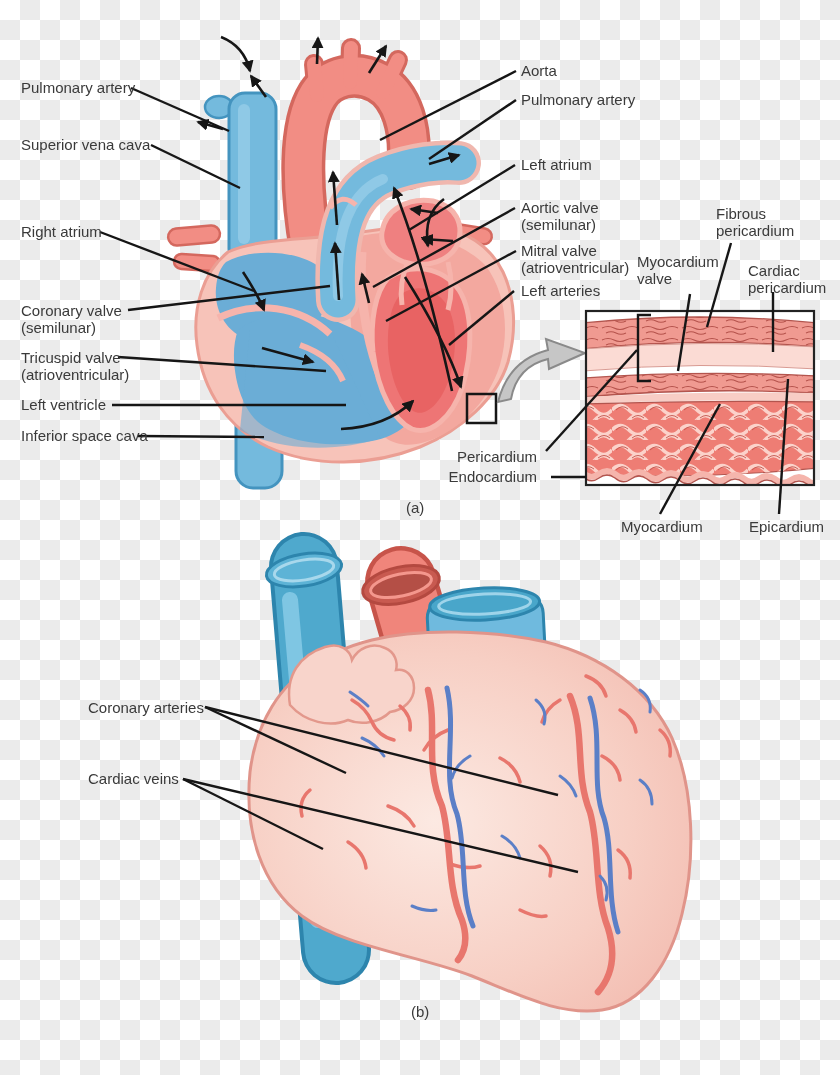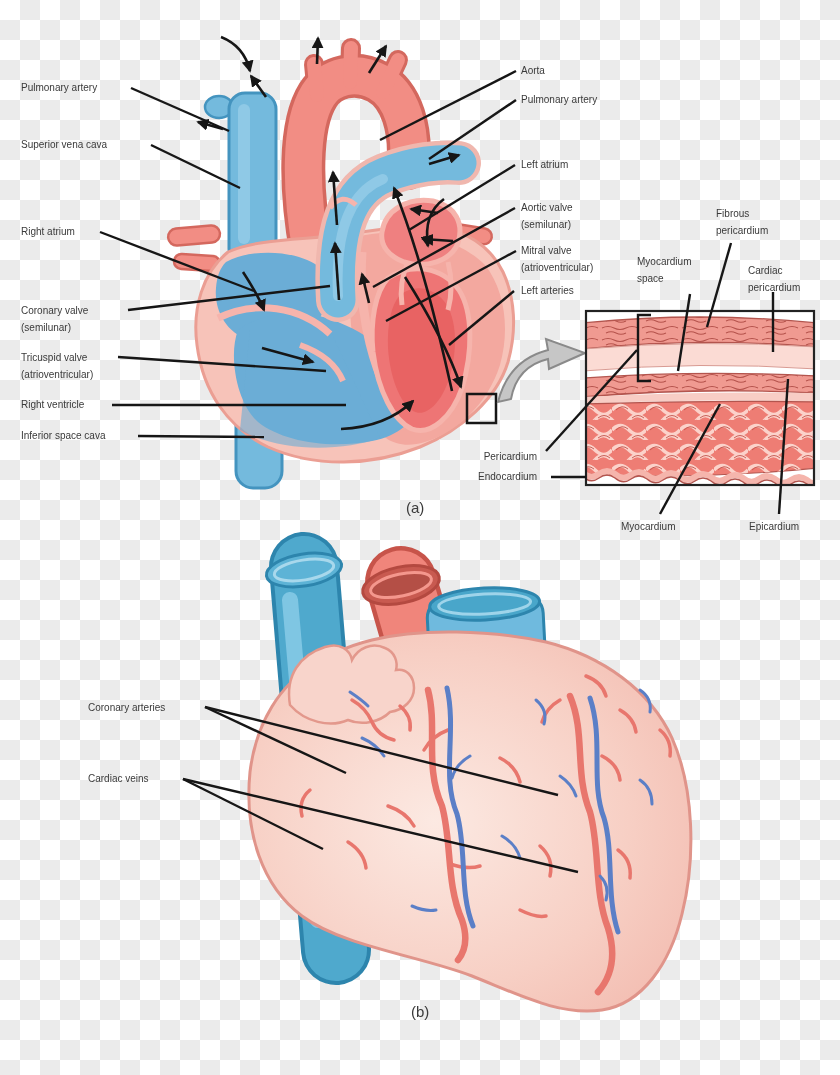--- a/index.html
+++ b/index.html
@@ -5,21 +5,21 @@
   html,body{margin:0;padding:0;background:#fff;}
   .stage{
     position:relative;width:840px;height:1075px;overflow:hidden;
     background-color:#ffffff;
     background-image:conic-gradient(#ebebeb 25%, #ffffff 25% 50%, #ebebeb 50% 75%, #ffffff 75%);
     background-size:40px 40px;
     font-family:"Liberation Sans", sans-serif;
   }
   .art{position:absolute;left:0;top:0;}
   .lbl{
-    position:absolute;font-size:10px;line-height:17px;color:#3a3a3a;
+    position:absolute;font-size:15px;line-height:17px;color:#3a3a3a;
     white-space:nowrap;
   }
   .lbl.r{text-align:right;}
   .cap{position:absolute;font-size:15px;color:#3a3a3a;}
 </style>
 </head>
 <body>
 
 <div class="stage">
 
@@ -258,39 +258,39 @@
   <div class="lbl" style="left:21px;top:136px">Superior vena cava</div>
   <div class="lbl" style="left:21px;top:223px">Right atrium</div>
   <div class="lbl" style="left:21px;top:302px">
     <div>Coronary valve</div>
     <div>(semilunar)</div>
   </div>
   <div class="lbl" style="left:21px;top:349px">
     <div>Tricuspid valve</div>
     <div>(atrioventricular)</div>
   </div>
-  <div class="lbl" style="left:21px;top:396px">Right ventricle</div>
+  <div class="lbl" style="left:21px;top:396px">Left ventricle</div>
   <div class="lbl" style="left:21px;top:427px">Inferior space cava</div>
 
   <div class="lbl" style="left:521px;top:62px">Aorta</div>
   <div class="lbl" style="left:521px;top:91px">Pulmonary artery</div>
   <div class="lbl" style="left:521px;top:156px">Left atrium</div>
   <div class="lbl" style="left:521px;top:199px">
     <div>Aortic valve</div>
     <div>(semilunar)</div>
   </div>
   <div class="lbl" style="left:521px;top:242px">
     <div>Mitral valve</div>
     <div>(atrioventricular)</div>
   </div>
   <div class="lbl" style="left:521px;top:282px">Left arteries</div>
 
   <div class="lbl" style="left:637px;top:253px">
     <div>Myocardium</div>
-    <div>space</div>
+    <div>valve</div>
   </div>
   <div class="lbl" style="left:716px;top:205px">
     <div>Fibrous</div>
     <div>pericardium</div>
   </div>
   <div class="lbl" style="left:748px;top:262px">
     <div>Cardiac</div>
     <div>pericardium</div>
   </div>
   <div class="lbl r" style="left:417px;top:448px;width:120px">Pericardium</div>

